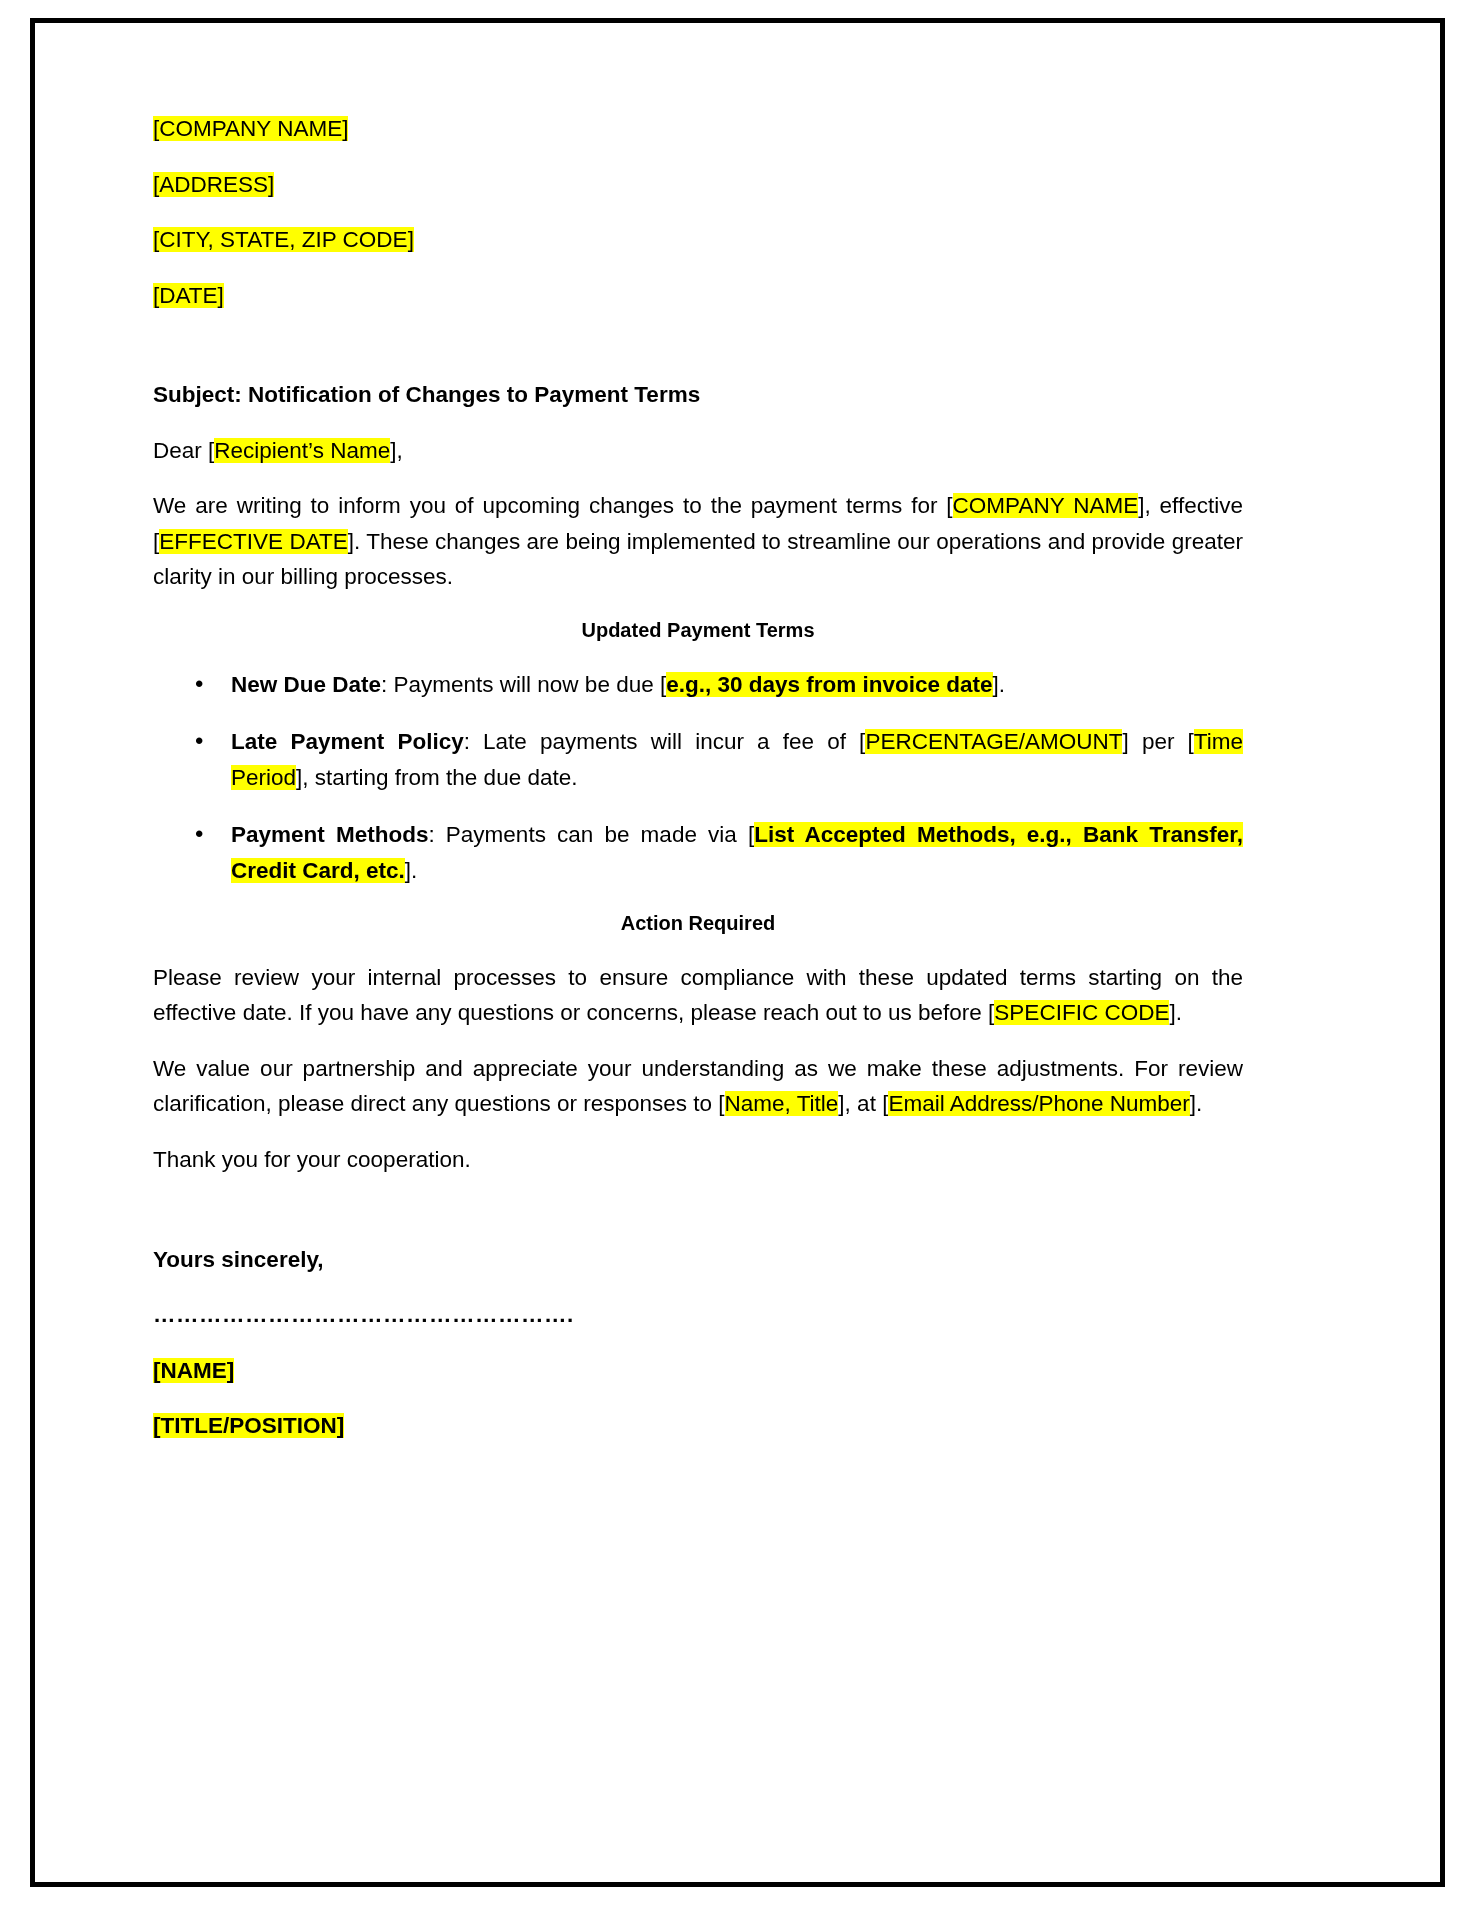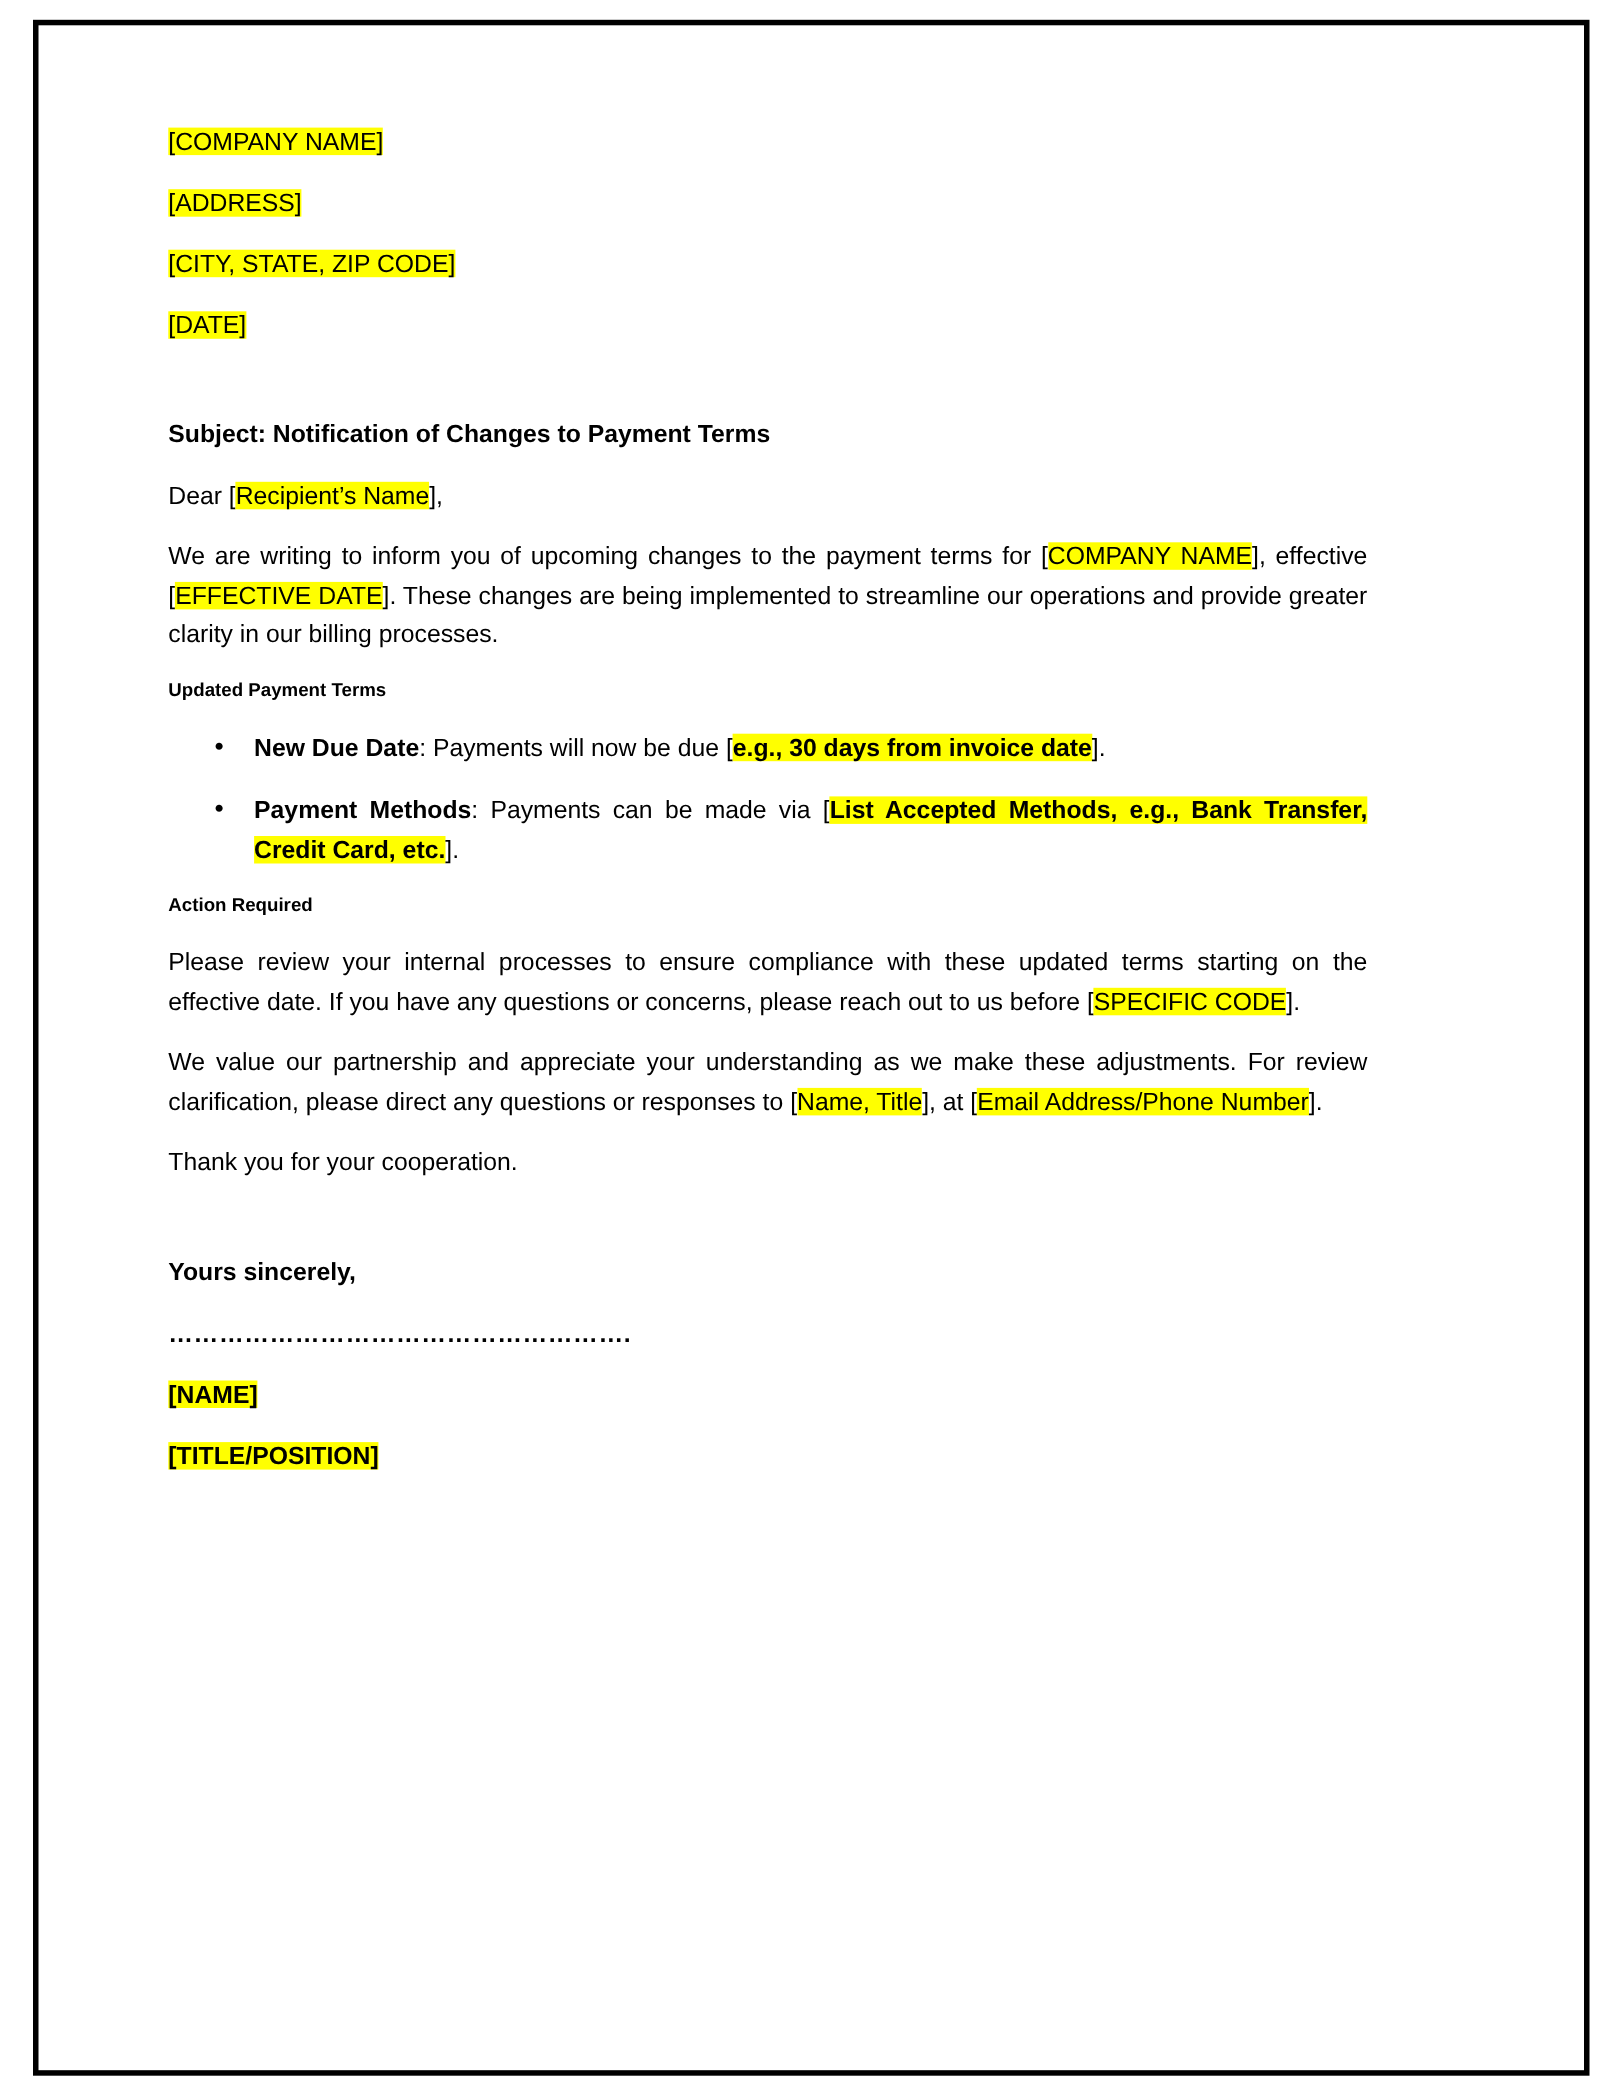--- a/index.html
+++ b/index.html
@@ -44,24 +44,24 @@
     text-align: justify;
   }
   p.addr {
     margin: 0 0 20px 0;
     text-align: left;
   }
   .spacer-md { height: 44px; }
   .bold { font-weight: bold; }
   .ital { }
   h2.heading {
-    font-size: 17px;
+    font-size: 20px;
     font-weight: bold;
     margin: 0 0 20px 0;
-    text-align: left;
+    text-align: center;
   }
   ul.terms {
     margin: 0 0 20px 0;
     padding: 0 0 0 78px;
     list-style: none;
   }
   ul.terms li {
     position: relative;
     margin: 0 0 22px 0;
     text-align: justify;
@@ -97,20 +97,21 @@
       <p><span class="bold">Subject: Notification of Changes to Payment Terms</span></p>
 
       <p><span>Dear [</span><span class="hl">Recipient’s Name</span><span>],</span></p>
 
       <p><span>We are writing to inform you of upcoming changes to the payment terms for [</span><span class="hl">COMPANY NAME</span><span>], effective [</span><span class="hl">EFFECTIVE DATE</span><span>]. These changes are being implemented to streamline our operations and provide greater clarity in our billing processes.</span></p>
 
       <h2 class="heading">Updated Payment Terms</h2>
 
       <ul class="terms">
         <li><span class="bold">New Due Date</span><span>: Payments will now be due [</span><span class="hl bold ital">e.g., 30 days from invoice date</span><span>].</span></li>
+        <li><span class="bold">Late Payment Policy</span><span>: Late payments will incur a fee of [</span><span class="hl">PERCENTAGE/AMOUNT</span><span>] per [</span><span class="hl">Time Period</span><span>], starting from the due date.</span></li>
         <li><span class="bold">Payment Methods</span><span>: Payments can be made via [</span><span class="hl bold ital">List Accepted Methods, e.g., Bank Transfer, Credit Card, etc.</span><span>].</span></li>
       </ul>
 
       <h2 class="heading">Action Required</h2>
 
       <p><span>Please review your internal processes to ensure compliance with these updated terms starting on the effective date. If you have any questions or concerns, please reach out to us before [</span><span class="hl">SPECIFIC CODE</span><span>].</span></p>
 
       <p><span>We value our partnership and appreciate your understanding as we make these adjustments. For review clarification, please direct any questions or responses to [</span><span class="hl">Name, Title</span><span>], at [</span><span class="hl">Email Address/Phone Number</span><span>].</span></p>
 
       <p>Thank you for your cooperation.</p>

